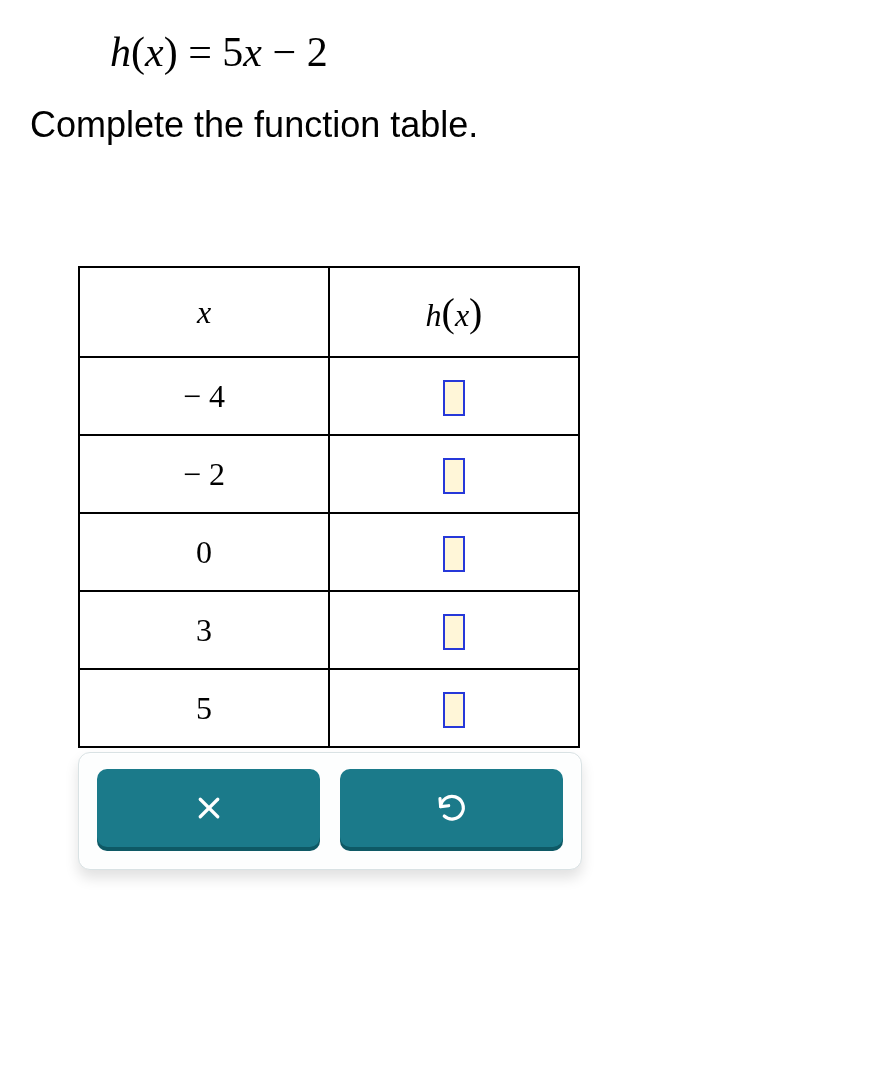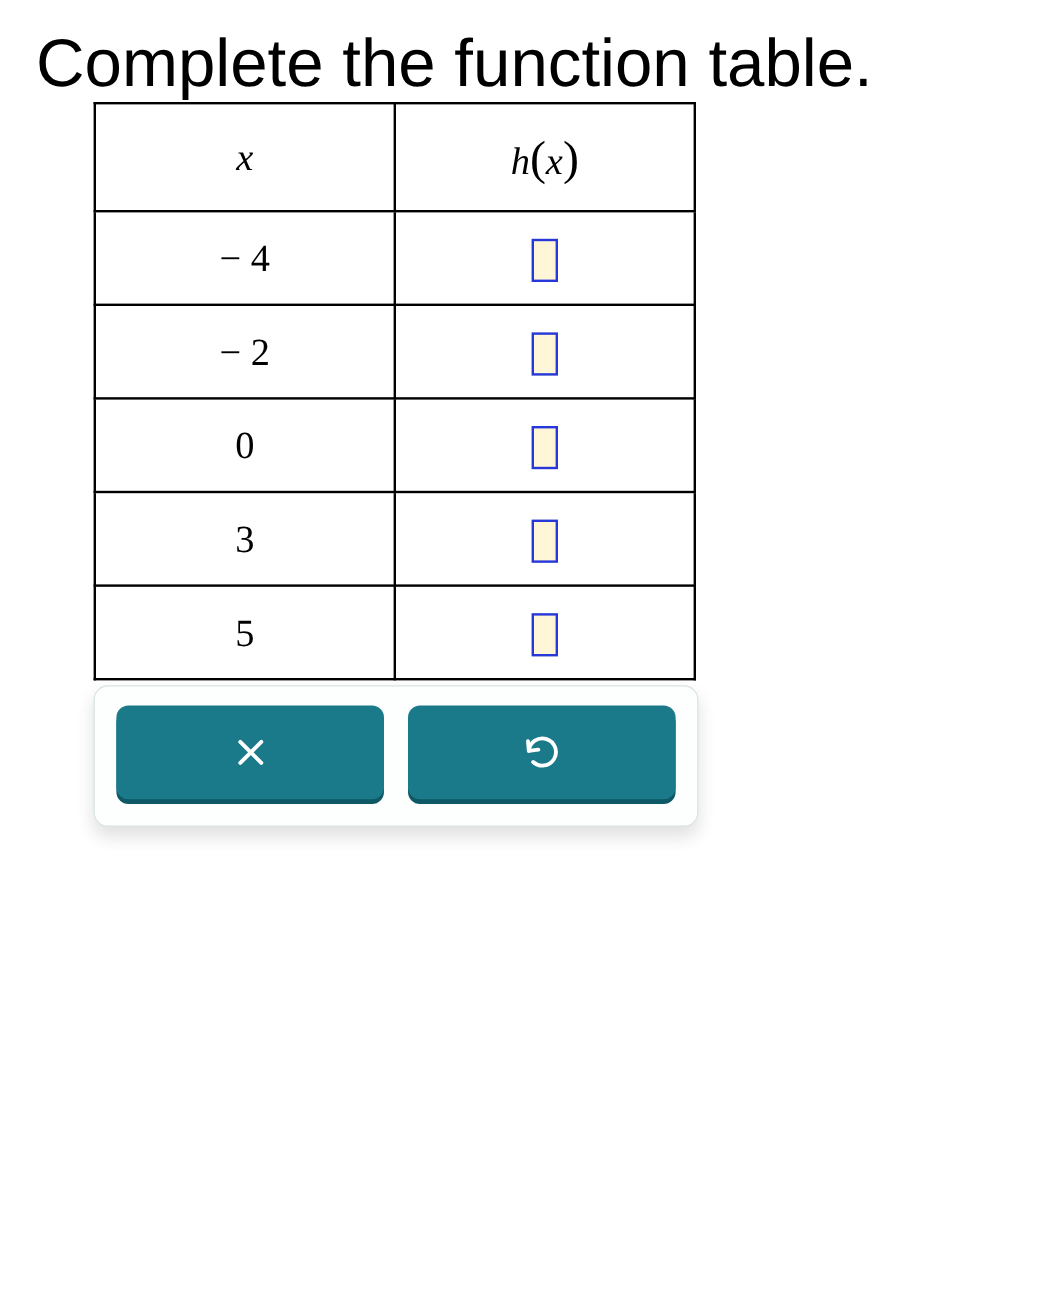--- a/index.html
+++ b/index.html
@@ -18,22 +18,23 @@
     font-family: 'Times New Roman', serif;
     font-size: 42px;
     margin-left: 80px;
     margin-top: 8px;
     margin-bottom: 28px;
     font-style: italic;
   }
   .equation .upright { font-style: normal; }
   .equation .paren { font-style: normal; }
   .instruction {
-    font-size: 56px;
+    font-size: 36px;
     font-family: Verdana, Geneva, sans-serif;
+    margin-bottom: 120px;
   }
   .table-wrap {
     margin-left: 48px;
   }
   table.func {
     border-collapse: collapse;
   }
   table.func td, table.func th {
     border: 2px solid #000;
     text-align: center;
@@ -85,20 +86,23 @@
     box-shadow: 0 4px 0 #0e5965;
     cursor: pointer;
   }
   .btn svg { display: block; }
 </style>
 </head>
 <body>
 
 <div class="container">
 
+  <div class="equation">
+    <span>h</span><span class="paren">(</span><span>x</span><span class="paren">)</span><span class="upright"> = </span><span class="upright">5</span><span>x</span><span class="upright"> − </span><span class="upright">2</span>
+  </div>
 
   <div class="instruction">Complete the function table.</div>
 
   <div class="table-wrap">
     <table class="func">
       <tbody>
           <tr>
         <th><span>x</span></th>
         <th>
           <span class="hx-h">h</span><span style="font-size:40px" class="paren">(</span><span>x</span><span style="font-size:40px" class="paren">)</span>

